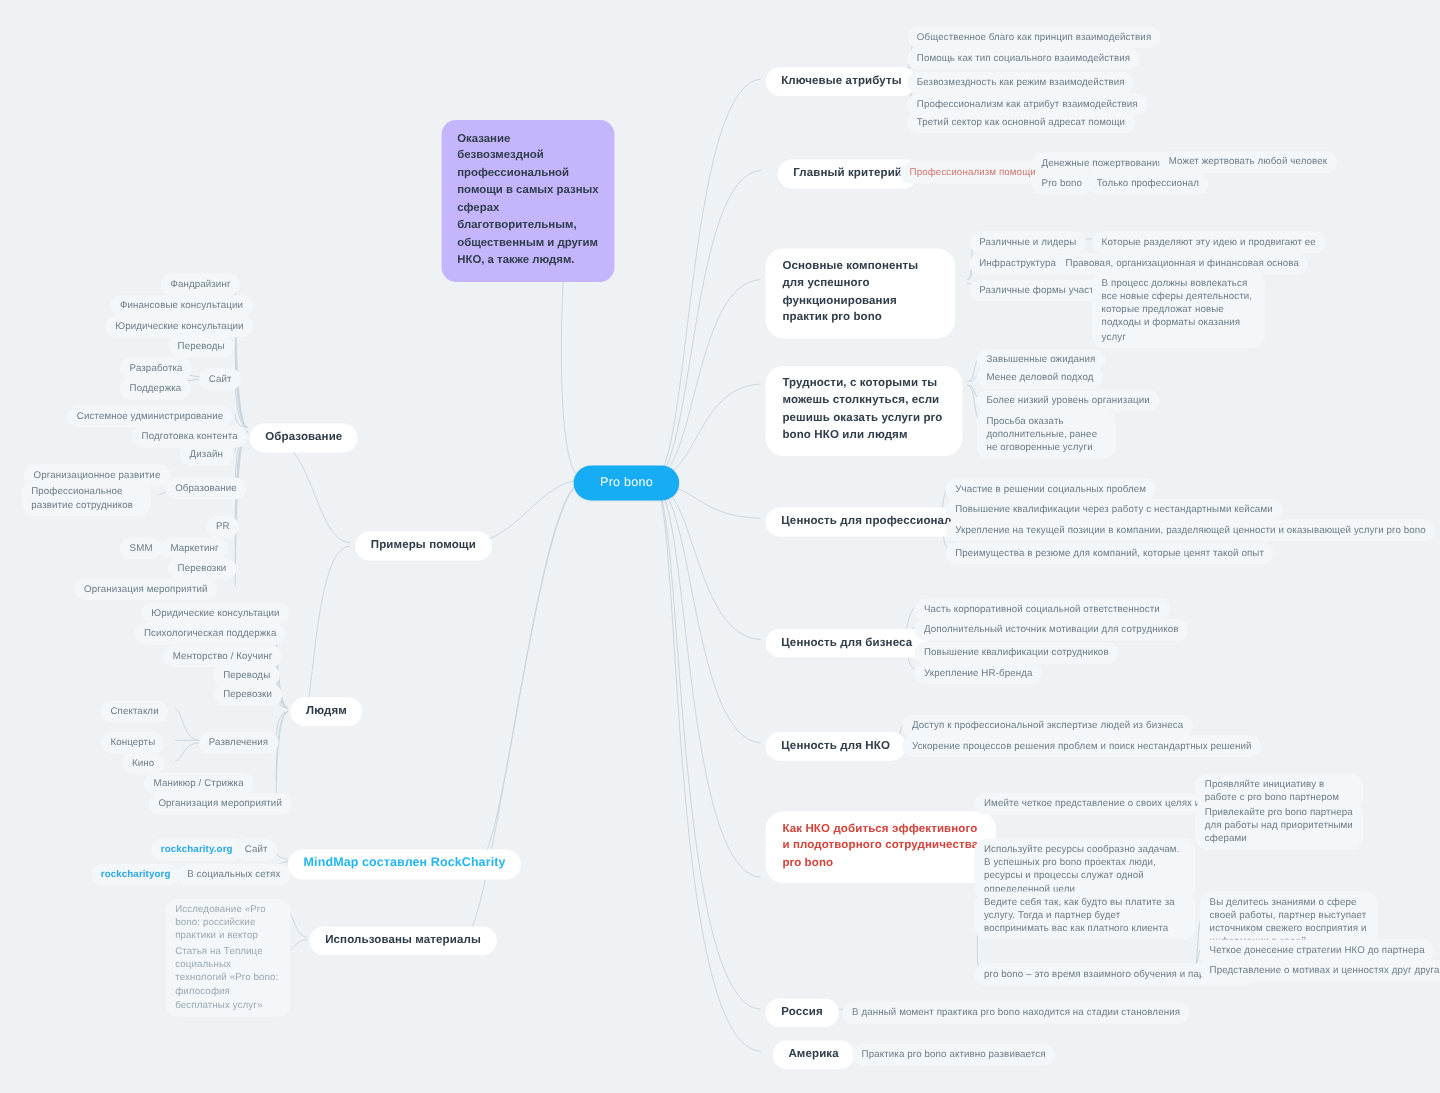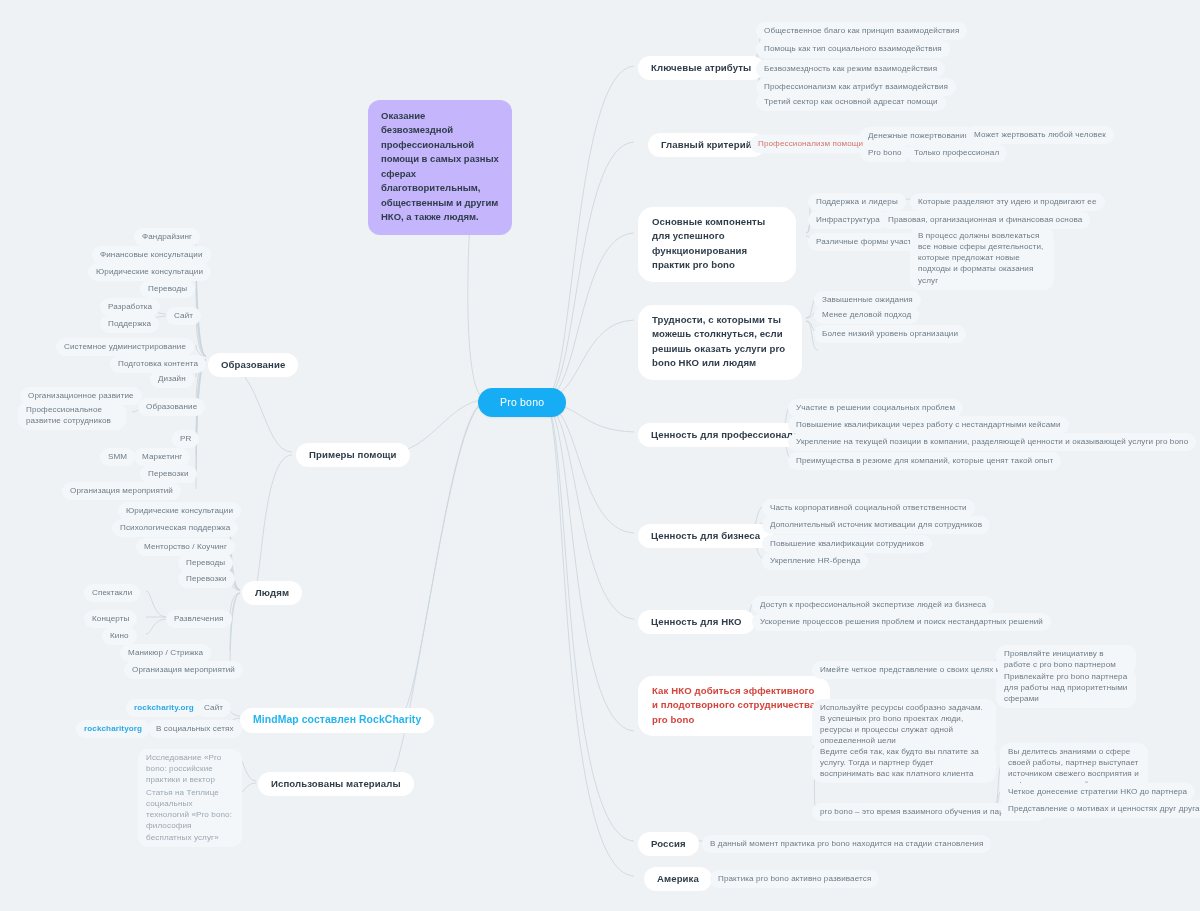--- a/index.html
+++ b/index.html
@@ -219,31 +219,32 @@
   <div class="node leaf" style="left:756px;top:93px;">Третий сектор как основной адресат помощи</div>
 
   <div class="node branch" style="left:648px;top:133px;">Главный критерий</div>
   <div class="node leaf sub-red" style="left:750px;top:135px;">Профессионализм помощи</div>
   <div class="node leaf" style="left:860px;top:127px;">Денежные пожертвования</div>
   <div class="node leaf" style="left:966px;top:126px;">Может жертвовать любой человек</div>
   <div class="node leaf" style="left:860px;top:144px;">Pro bono</div>
   <div class="node leaf" style="left:906px;top:144px;">Только профессионал</div>
 
   <div class="node branch big wrap" style="left:638px;top:207px;width:158px;">Основные компоненты для успешного функционирования практик pro bono</div>
-  <div class="node leaf" style="left:808px;top:193px;">Поддержка и лидеры</div>
+  <div class="node leaf" style="left:808px;top:193px;">Различные и лидеры</div>
   <div class="node leaf" style="left:910px;top:193px;">Которые разделяют эту идею и продвигают ее</div>
   <div class="node leaf" style="left:808px;top:211px;">Инфраструктура</div>
   <div class="node leaf" style="left:880px;top:211px;">Правовая, организационная и финансовая основа</div>
   <div class="node leaf" style="left:808px;top:233px;">Различные формы участия</div>
   <div class="node leaf wrap" style="left:910px;top:227px;width:144px;">В процесс должны вовлекаться все новые сферы деятельности, которые предложат новые подходы и форматы оказания услуг</div>
 
   <div class="node branch big wrap" style="left:638px;top:305px;width:164px;">Трудности, с которыми ты можешь столкнуться, если решишь оказать услуги pro bono НКО или людям</div>
   <div class="node leaf" style="left:814px;top:291px;">Завышенные ожидания</div>
   <div class="node leaf" style="left:814px;top:306px;">Менее деловой подход</div>
   <div class="node leaf" style="left:814px;top:325px;">Более низкий уровень организации</div>
+  <div class="node leaf wrap" style="left:814px;top:342px;width:116px;">Просьба оказать дополнительные, ранее не оговоренные услуги</div>
 
   <div class="node branch" style="left:638px;top:423px;">Ценность для профессионала</div>
   <div class="node leaf" style="left:788px;top:399px;">Участие в решении социальных проблем</div>
   <div class="node leaf" style="left:788px;top:433px;">Укрепление на текущей позиции в компании, разделяющей ценности и оказывающей услуги pro bono</div>
   <div class="node leaf" style="left:788px;top:416px;">Повышение квалификации через работу с нестандартными кейсами</div>
   <div class="node leaf" style="left:788px;top:452px;">Преимущества в резюме для компаний, которые ценят такой опыт</div>
 
   <div class="node branch" style="left:638px;top:524px;">Ценность для бизнеса</div>
   <div class="node leaf" style="left:762px;top:499px;">Часть корпоративной социальной ответственности</div>
   <div class="node leaf" style="left:762px;top:516px;">Дополнительный источник мотивации для сотрудников</div>

